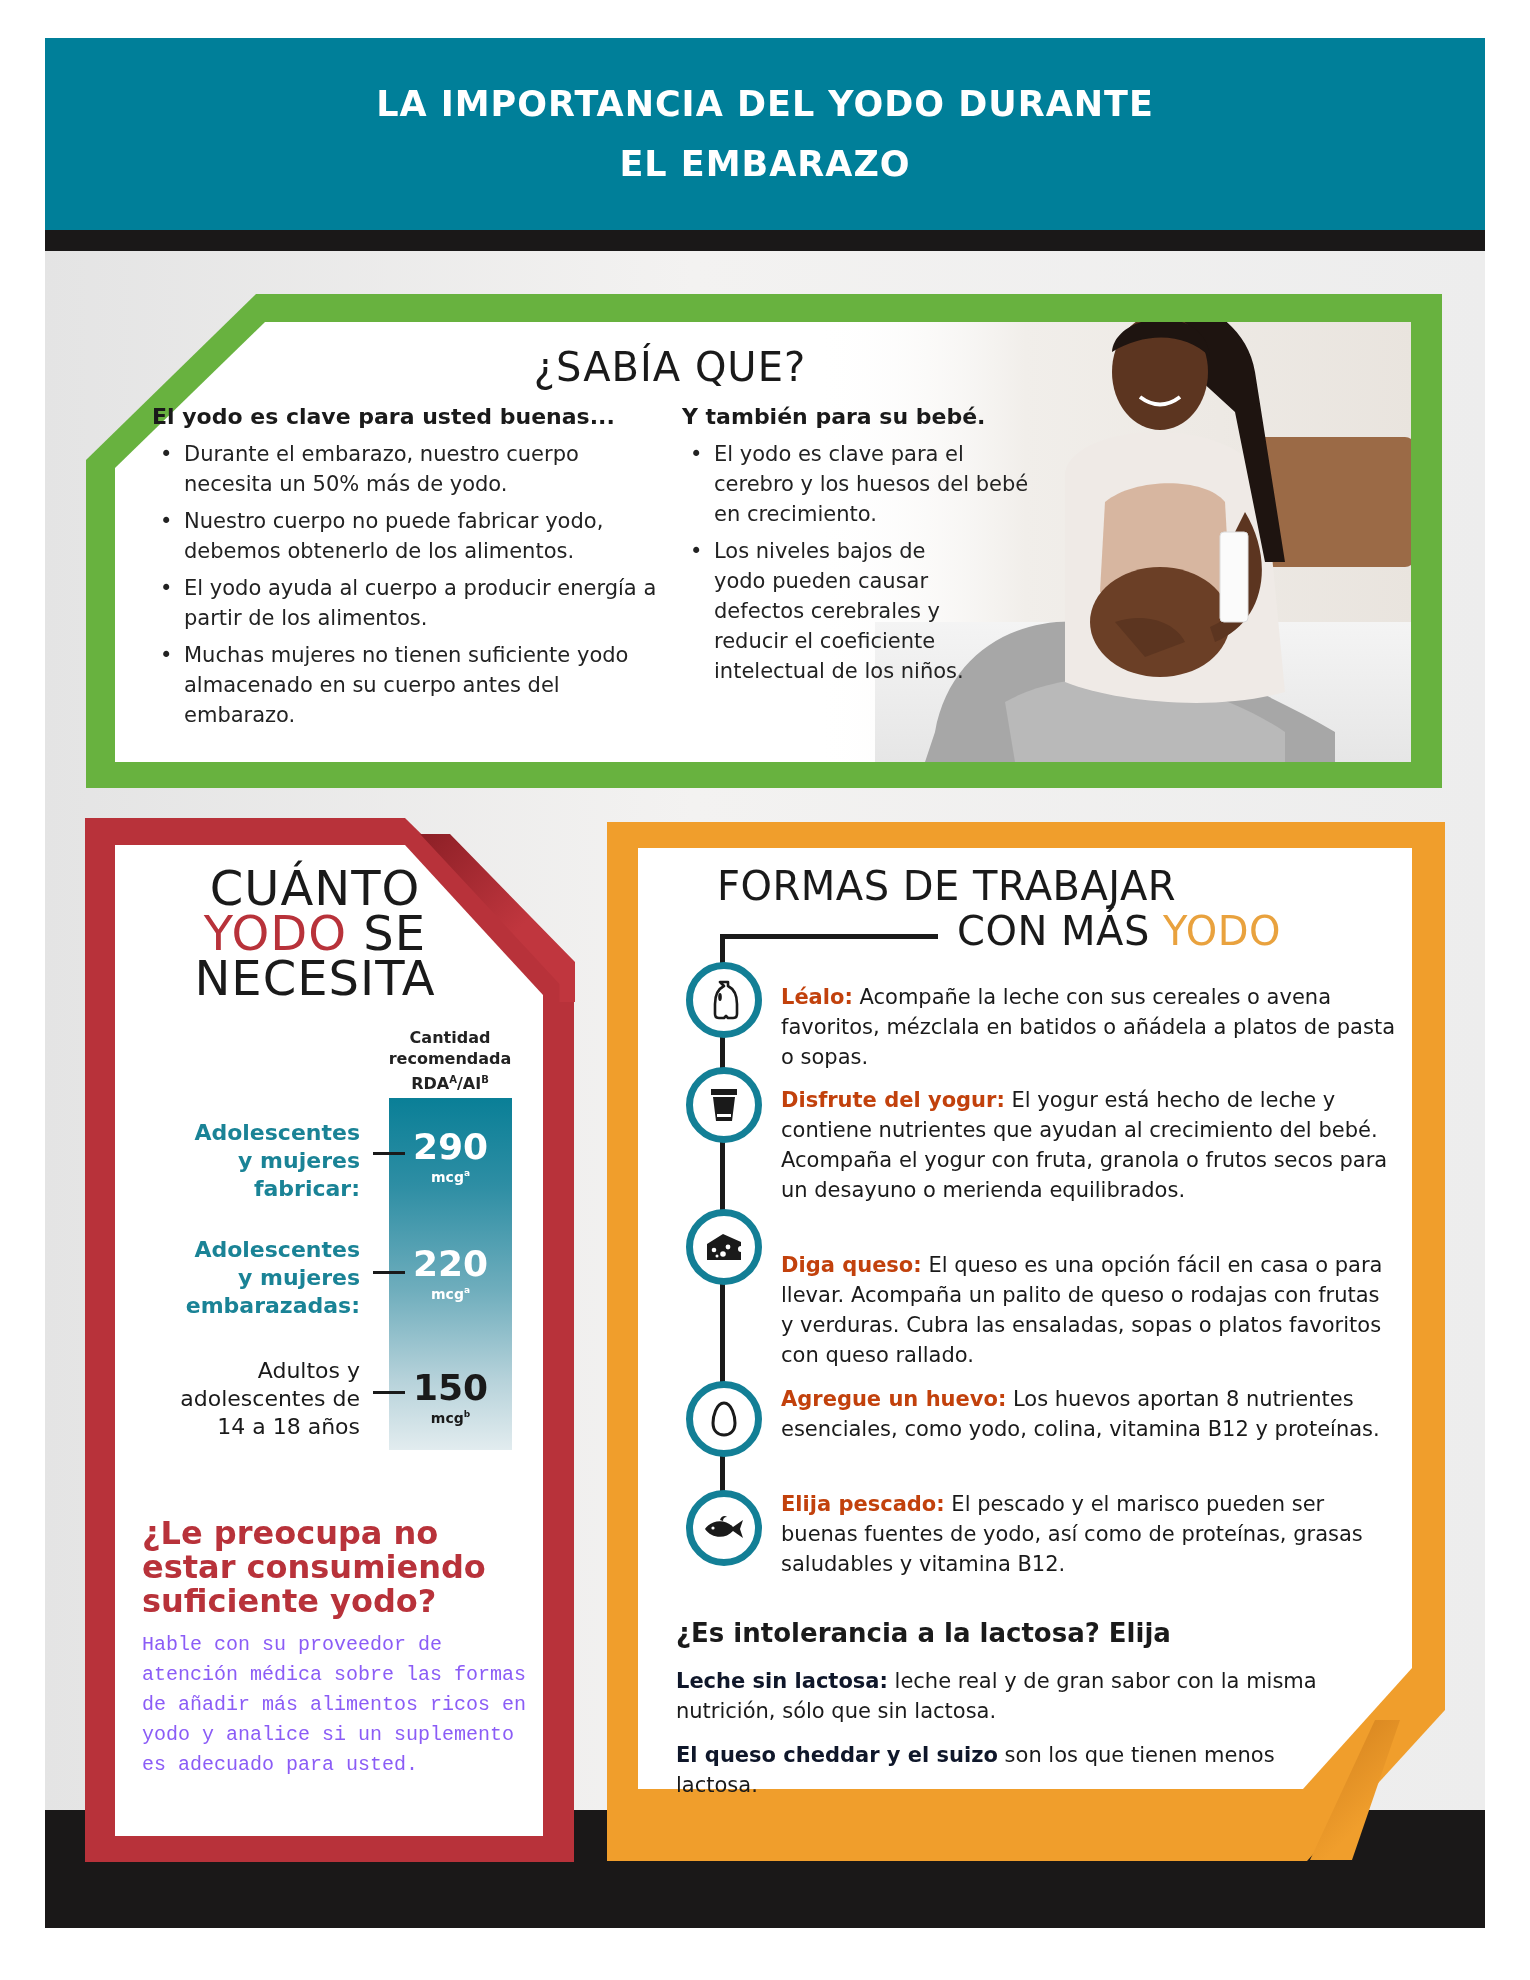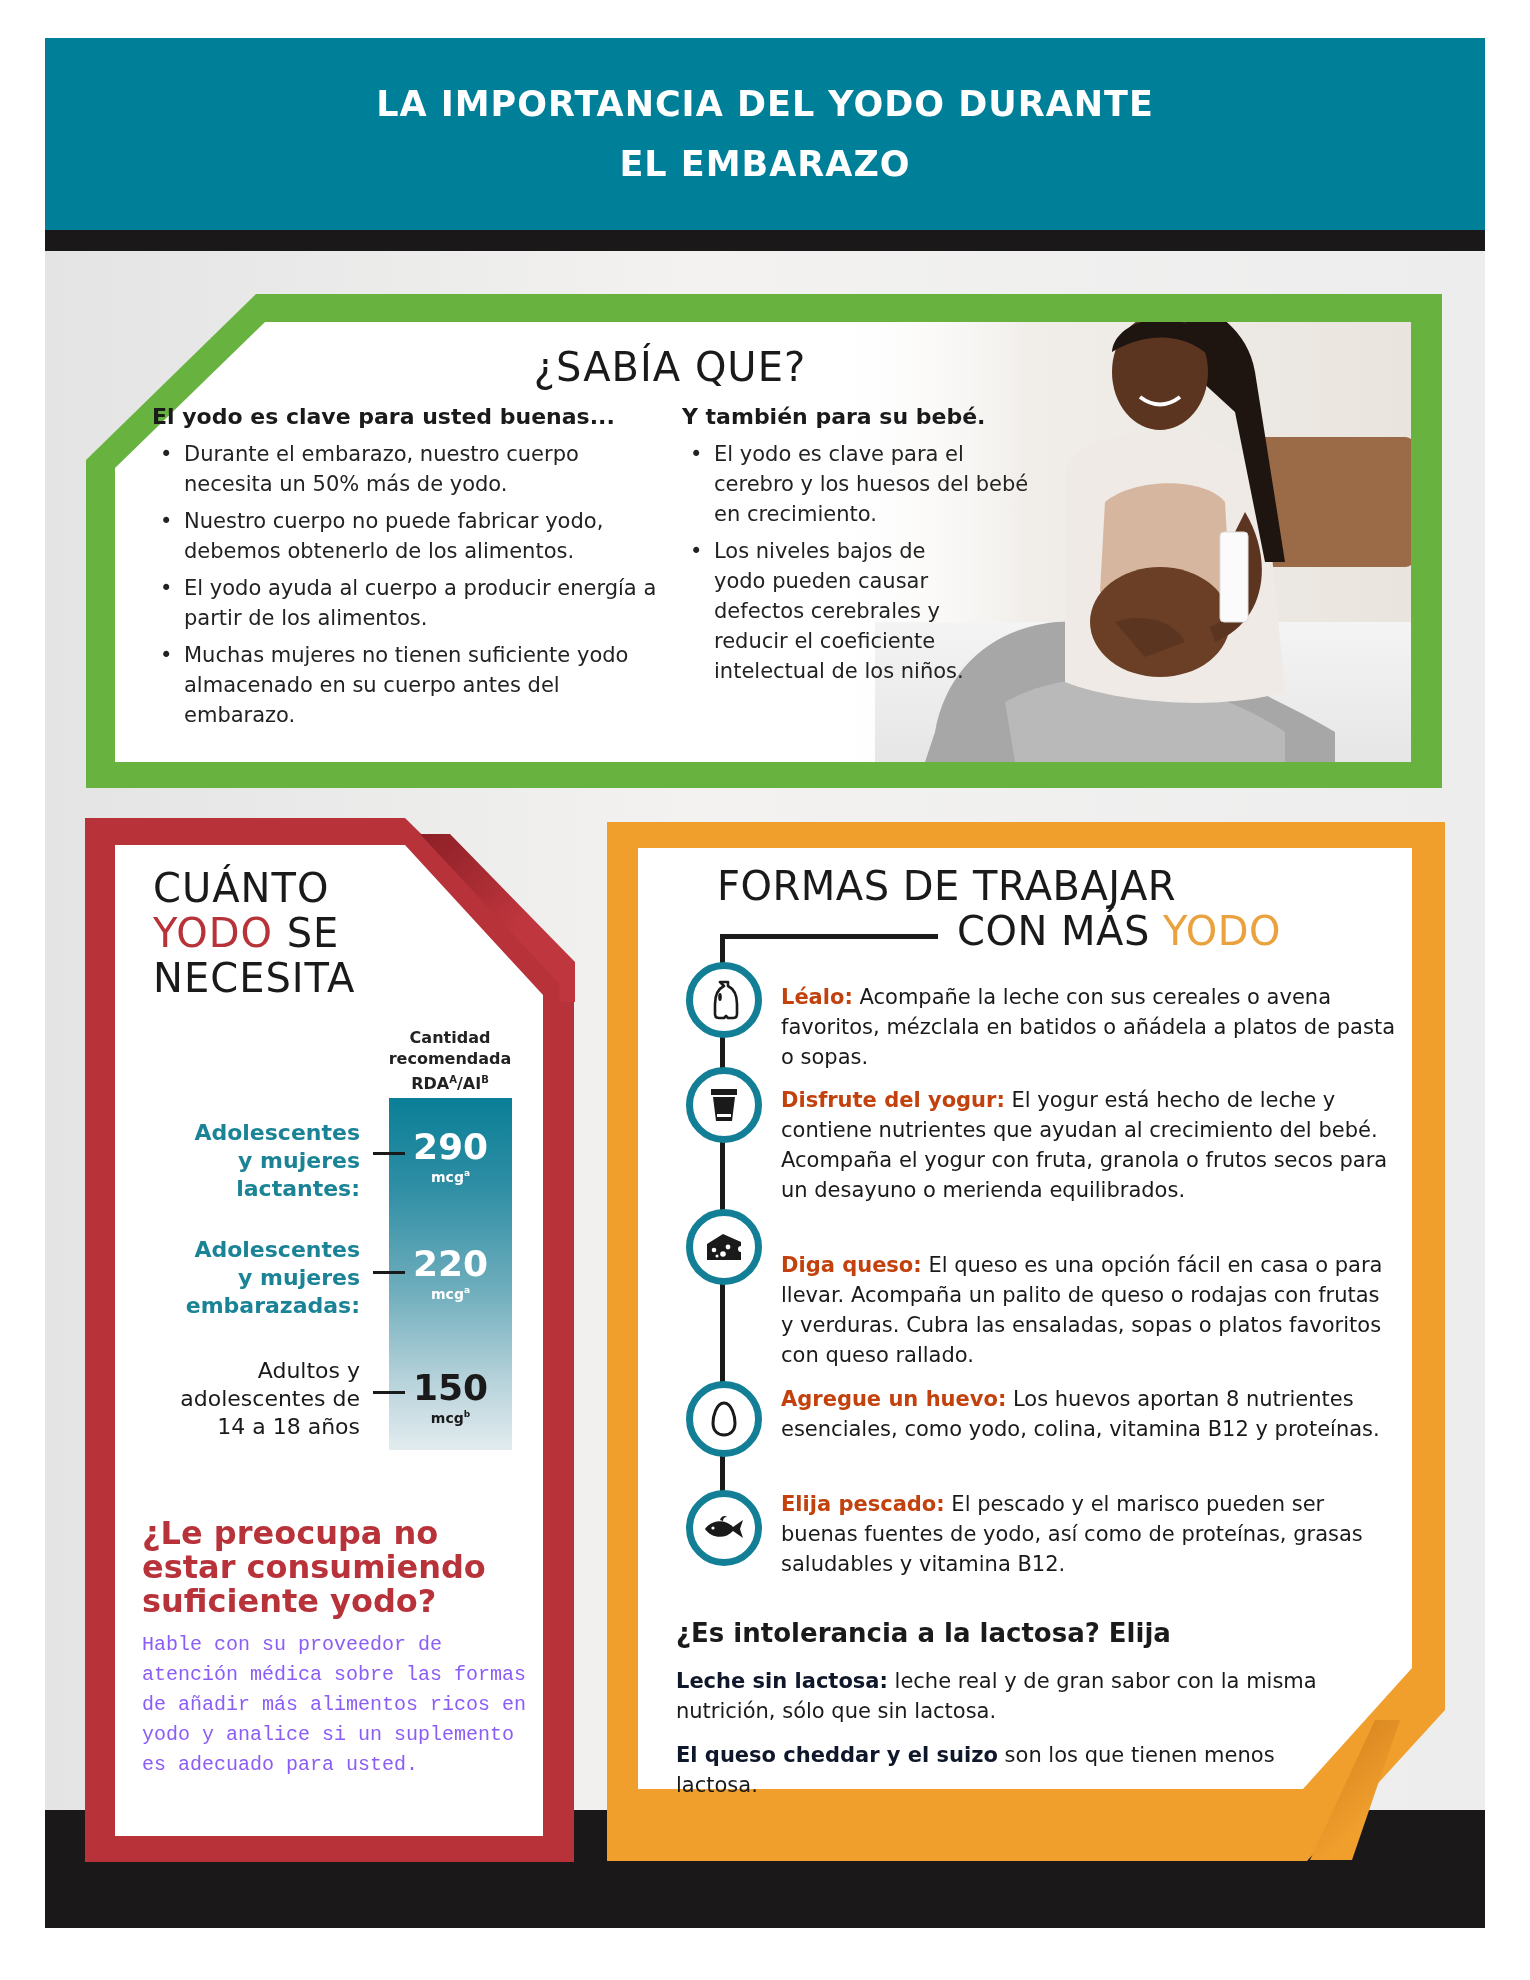--- a/index.html
+++ b/index.html
@@ -68,23 +68,23 @@
     left: 420px; top: 834px; width: 155px; height: 168px;
     background: linear-gradient(135deg, #8c1f26 0%, #c0363e 60%);
     clip-path: polygon(0 0, 30px 0, 100% 128px, 100% 100%, 90% 100%, 90% 150px);
   }
   .red-inner {
     left: 115px; top: 845px; width: 428px; height: 991px;
     background: #fff;
     clip-path: polygon(0 0, 290px 0, 100% 150px, 100% 100%, 0 100%);
   }
   .cuanto-title {
-    left: 115px; top: 866px; width: 400px; text-align: left;
-    font-family: "DejaVu Sans", sans-serif; font-size: 40px; line-height: 45px;
-    letter-spacing: 1px; color: #1a1a1a; padding-left: 38px;
+    left: 115px; top: 866px; width: 400px; text-align: center;
+    font-family: "DejaVu Sans", sans-serif; font-size: 48px; line-height: 45px;
+    letter-spacing: 1px; color: #1a1a1a;
   }
   .red-accent { color: #b8323a; }
   .cant-head {
     left: 380px; top: 1027px; width: 140px; text-align: center;
     font-family: "DejaVu Sans", sans-serif; font-weight: bold; font-size: 16px; line-height: 21px; color: #222;
   }
   .cant-head sup { font-size: 10px; }
   .grad-bar {
     left: 389px; top: 1098px; width: 123px; height: 352px;
     background: linear-gradient(180deg, #0a7f97 0%, #2e8ea4 25%, #70aebd 55%, #b6d2da 80%, #e2ecef 100%);
@@ -242,21 +242,21 @@
   <span>Cantidad</span><br>
   <span>recomendada</span><br>
   <span>RDA</span><sup>A</sup><span>/AI</span><sup>B</sup>
 </div>
 
 <div class="abs grad-bar"></div>
 
 <div class="level-label level-teal" style="top:1119px;">
   <span>Adolescentes</span><br>
   <span>y mujeres</span><br>
-  <span>lactantes:</span>
+  <span>fabricar:</span>
 </div>
 <div class="tick" style="top:1152px;"></div>
 <div class="level-val" style="top:1128px; color:#fff;">
   <span class="num">290</span>
   <span class="unit"><span>mcg</span><sup>a</sup></span>
 </div>
 
 <div class="level-label level-teal" style="top:1236px;">
   <span>Adolescentes</span><br>
   <span>y mujeres</span><br>

